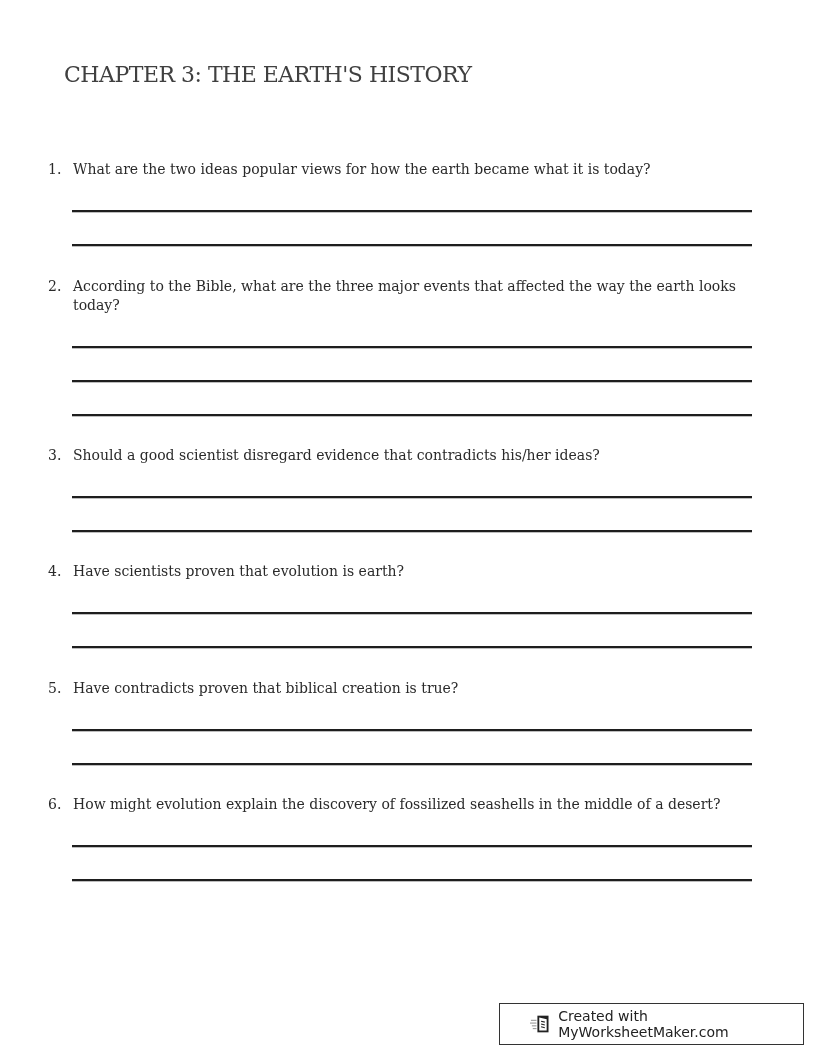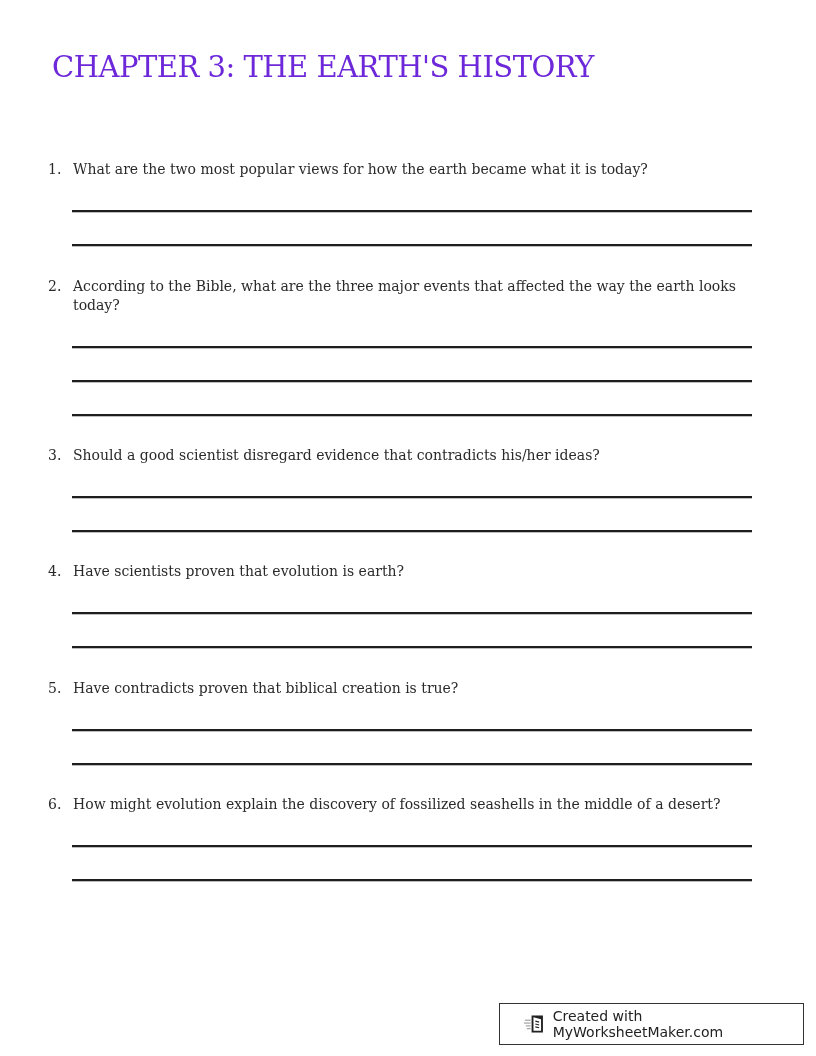--- a/index.html
+++ b/index.html
@@ -1,47 +1,47 @@
 <!DOCTYPE html>
 <html><head>
   <meta charset="utf-8">
   <style>
     html, body { margin: 0; padding: 0; background: #ffffff; }
     body { width: 816px; height: 1056px; position: relative; overflow: hidden; color: #2a2a2a; }
     .title {
       position: absolute; left: 48px; top: 46px;
-      font-family: "DejaVu Serif", serif; font-size: 29px; font-weight: normal;
-      letter-spacing: -0.5px; color: #6d28d9; margin: 4px; white-space: nowrap;
+      font-family: "DejaVu Serif", serif; font-size: 22px; font-weight: normal;
+      letter-spacing: -0.5px; color: #404040; margin: 16px; white-space: nowrap;
     }
     .q {
       position: absolute; left: 48px; width: 705px;
       font-family: "DejaVu Serif", serif; font-size: 14px; line-height: 19px; color: #2a2a2a;
     }
     .q .num { position: absolute; left: 0; top: 0; }
     .q .text { display: block; margin-left: 25px; }
     .line {
       position: absolute; left: 72px; width: 680px; height: 2px;
       background: #1e1e1e; border-bottom: 1px solid #bdbdbd;
     }
     .footer {
       position: absolute; left: 499px; top: 1003px; width: 305px; height: 42px;
       border: 1px solid #333; box-sizing: border-box;
-      display: flex; align-items: center; justify-content: flex-start; padding-left: 24px;
+      display: flex; align-items: center; justify-content: flex-start; padding-left: 30px;
       font-family: "DejaVu Sans", sans-serif; font-size: 14px; color: #222;
     }
     .footer svg { margin-right: 6px; }
   </style>
 </head>
 <body>
 
 <h1 class="title">CHAPTER 3: THE EARTH'S HISTORY</h1>
 
 <div class="q" style="top:160px;">
   <span class="num">1.</span>
-  <span class="text">What are the two most popular views for how the earth became what it is today?</span>
+  <span class="text">What are the two ideas popular views for how the earth became what it is today?</span>
 </div>
 <div class="line" style="top:210px;"></div>
 <div class="line" style="top:244px;"></div>
 
 <div class="q" style="top:277px;">
   <span class="num">2.</span>
   <span class="text">According to the Bible, what are the three major events that affected the way the earth looks today?</span>
 </div>
 <div class="line" style="top:346px;"></div>
 <div class="line" style="top:380px;"></div>

